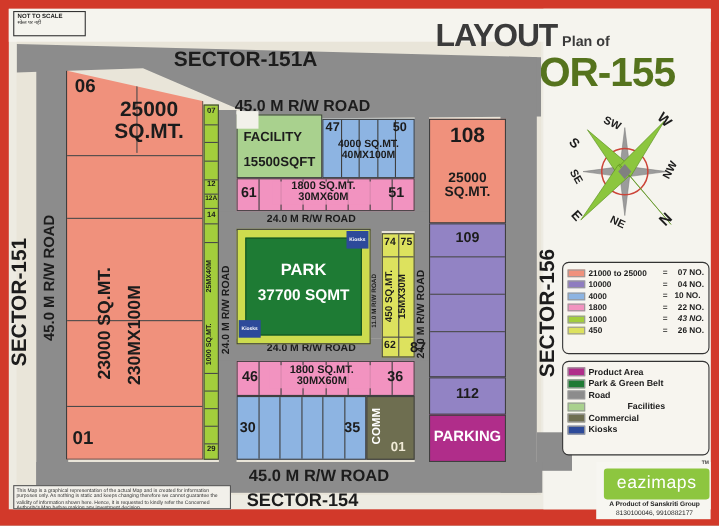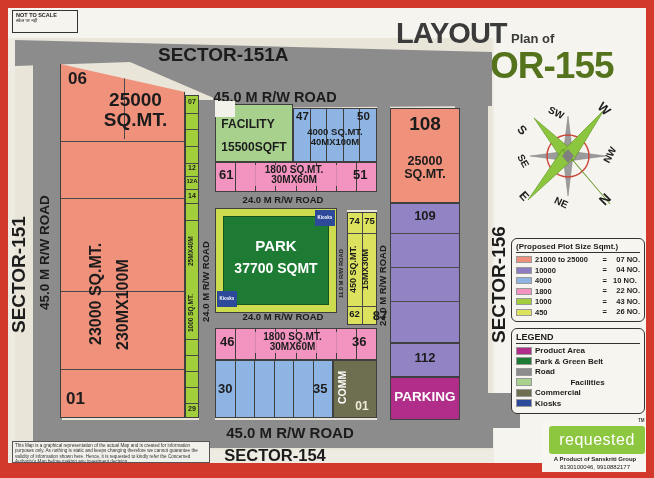--- a/index.html
+++ b/index.html
@@ -233,21 +233,20 @@
     <span class="lbl" style="left:32px;top:10px;font-size:10px;transform:rotate(25deg);">SW</span>
     <span class="lbl" style="left:82px;top:4px;font-size:13px;transform:rotate(45deg);">W</span>
     <span class="lbl" style="left:0px;top:58px;font-size:10px;transform:rotate(60deg);">SE</span>
     <span class="lbl" style="left:86px;top:52px;font-size:10px;transform:rotate(-62deg);">NW</span>
     <span class="lbl" style="left:4px;top:92px;font-size:12px;transform:rotate(48deg);">E</span>
     <span class="lbl" style="left:38px;top:100px;font-size:10px;transform:rotate(25deg);">NE</span>
     <span class="lbl" style="left:84px;top:94px;font-size:14px;transform:rotate(-45deg);">N</span>
   </div>
 
   <div class="lg-box" style="left:511px;top:238px;width:134px;height:84px;">
-    <div class="lg-title" style="font-size:8px;">(Proposed Plot Size Sqmt.)</div>
     <div class="lg-row">
       <span class="sw" style="background: rgb(240, 145, 124);"></span>
       <span class="lg-lbl" style="font-size:7.5px;">21000 to 25000</span>
       <span class="lbl" style="position:static;font-size:7.5px;">=</span>
       <span class="lbl" style="position:static;font-size:7.5px;width:30px;text-align:right;">07 NO.</span>
     </div>
     <div class="lg-row">
       <span class="sw" style="background: rgb(143, 124, 192);"></span>
       <span class="lg-lbl" style="font-size:7.5px;">10000</span>
       <span class="lbl" style="position:static;font-size:7.5px;">=</span>
@@ -262,32 +261,31 @@
     <div class="lg-row">
       <span class="sw" style="background: rgb(242, 147, 192);"></span>
       <span class="lg-lbl" style="font-size:7.5px;">1800</span>
       <span class="lbl" style="position:static;font-size:7.5px;">=</span>
       <span class="lbl" style="position:static;font-size:7.5px;width:30px;text-align:right;">22 NO.</span>
     </div>
     <div class="lg-row">
       <span class="sw" style="background: rgb(163, 206, 60);"></span>
       <span class="lg-lbl" style="font-size:7.5px;">1000</span>
       <span class="lbl" style="position:static;font-size:7.5px;">=</span>
-      <span class="lbl" style="position:static;font-size:7.5px;width:30px;text-align:right;">43 NO.</span>
+      <span class="lbl" style="position:static;font-size:7.5px;width:30px;text-align:right;font-style:italic;">43 NO.</span>
     </div>
     <div class="lg-row">
       <span class="sw" style="background: rgb(221, 226, 94);"></span>
       <span class="lg-lbl" style="font-size:7.5px;">450</span>
       <span class="lbl" style="position:static;font-size:7.5px;">=</span>
       <span class="lbl" style="position:static;font-size:7.5px;width:30px;text-align:right;">26 NO.</span>
     </div>
   </div>
 
   <div class="lg-box" style="left:511px;top:328px;width:134px;height:86px;">
-    <div class="lg-title" style="font-size:9px;">LEGEND</div>
     <div class="lg-row">
       <span class="sw" style="height: 8px; background: rgb(176, 45, 138);"></span>
       <span class="lg-lbl" style="font-size:8px;">Product Area</span>
     </div>
     <div class="lg-row">
       <span class="sw" style="height: 8px; background: rgb(30, 123, 52);"></span>
       <span class="lg-lbl" style="font-size:8px;">Park &amp; Green Belt</span>
     </div>
     <div class="lg-row">
       <span class="sw" style="height: 8px; background: rgb(140, 140, 140);"></span>
@@ -302,21 +300,21 @@
       <span class="lg-lbl" style="font-size:8px;">Commercial</span>
     </div>
     <div class="lg-row">
       <span class="sw" style="height: 8px; background: rgb(45, 74, 154);"></span>
       <span class="lg-lbl" style="font-size:8px;">Kiosks</span>
     </div>
   </div>
 
   <div class="abs" style="left:542px;top:420px;width:104px;height:52px;background:#f7f6f1;"></div>
   <div class="abs" style="left:549px;top:426px;width:96px;height:28px;background:#8dc63f;border-radius:3px;display:flex;align-items:center;justify-content:center;">
-    <span class="lbl" style="position:static;font-size:16px;color:#fff;font-weight:normal;letter-spacing:0.5px;">requested</span>
+    <span class="lbl" style="position:static;font-size:16px;color:#fff;font-weight:normal;letter-spacing:0.5px;">eazimaps</span>
   </div>
   <div class="lbl" style="left:638px;top:419px;font-size:4.5px;color:#444;">TM</div>
   <div class="lbl c" style="left:543px;top:456px;width:104px;font-size:6px;color:#222;">A Product of Sanskriti Group</div>
   <div class="lbl c" style="left:543px;top:464px;width:104px;font-size:6px;color:#222;font-weight:normal;">8130100046, 9910882177</div>
 
   <div class="abs" style="left:12px;top:441px;width:198px;height:22px;border:1px solid #555;background:#f2f0ea;padding:1px 2px;overflow:hidden;">
     <div class="lbl" style="position:static;font-size:4.6px;font-weight:normal;line-height:1.18;color:#333;white-space:normal;">This Map is a graphical representation of the actual Map and is created for information purposes only. As nothing is static and keeps changing therefore we cannot guarantee the validity of information shown here. Hence, it is requested to kindly refer the Concerned Authority's Map before making any investment decision.</div>
   </div>
 
 </div>

